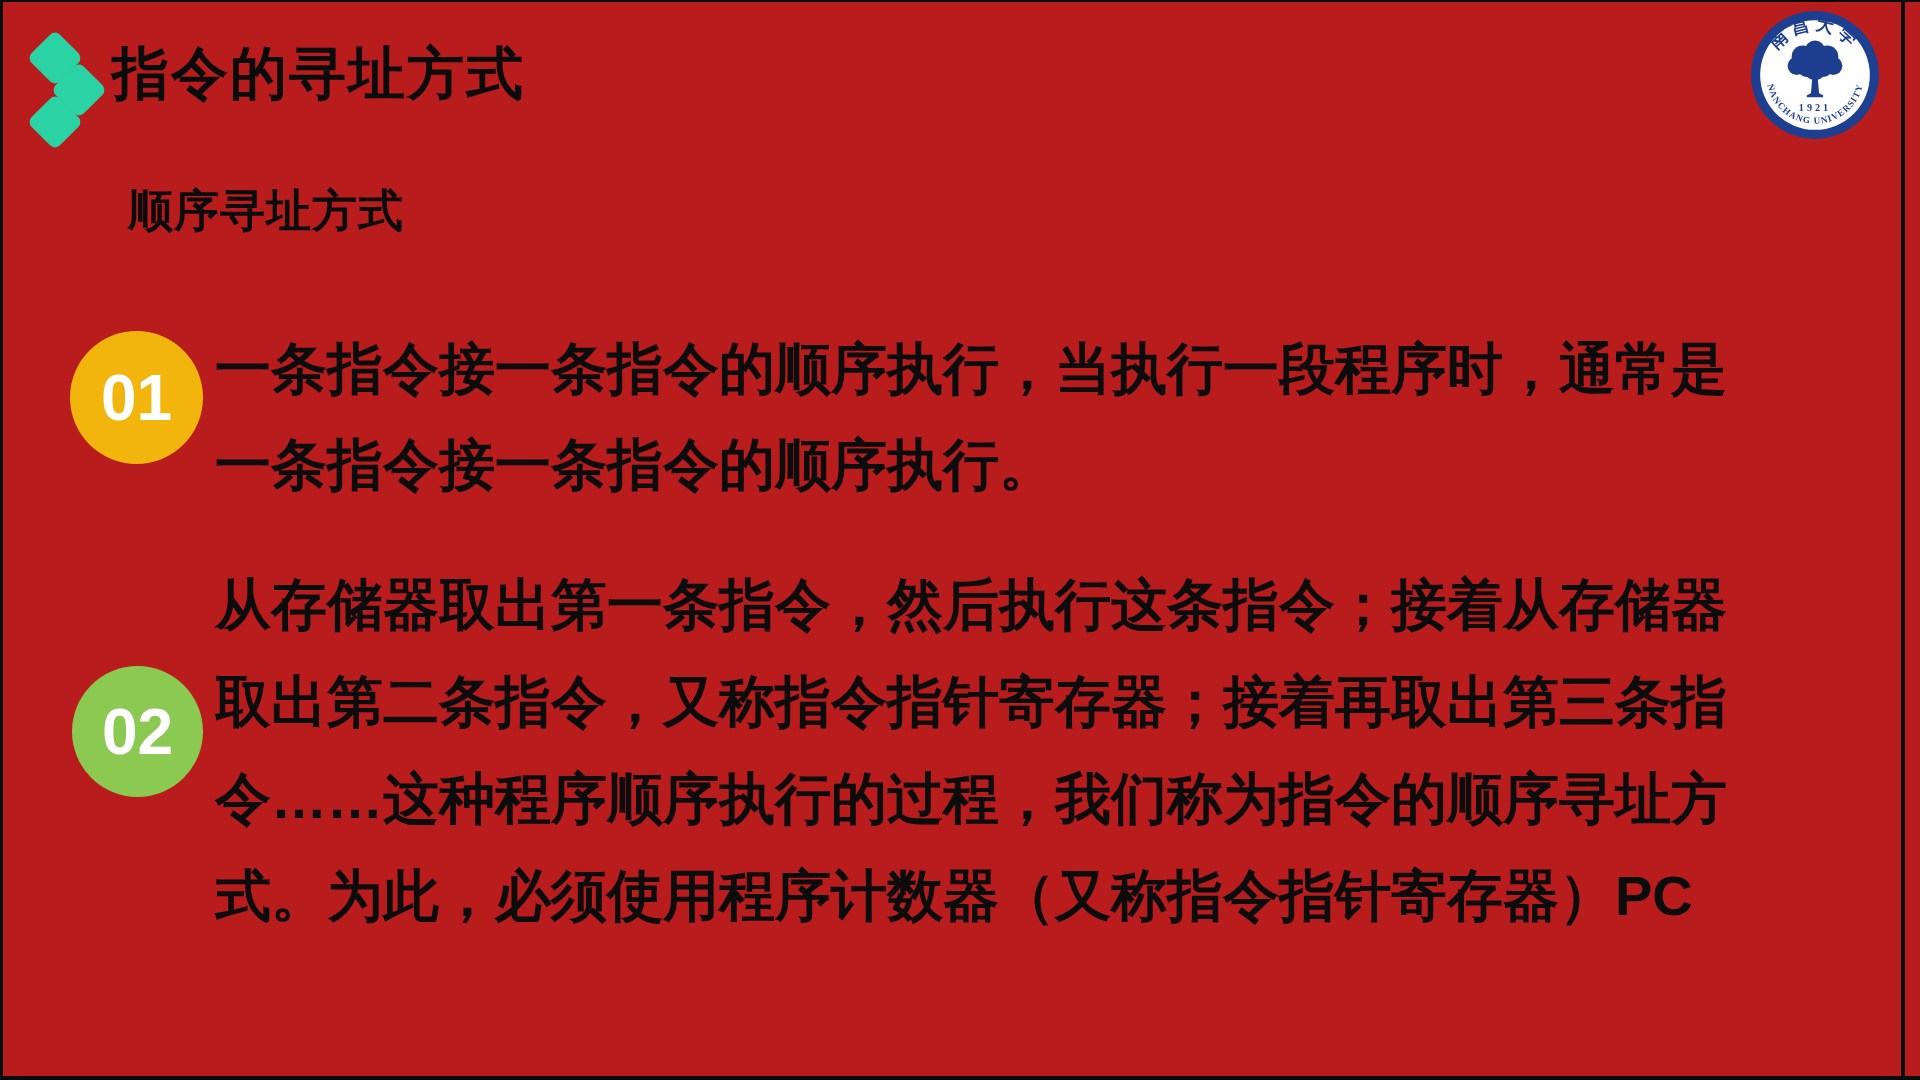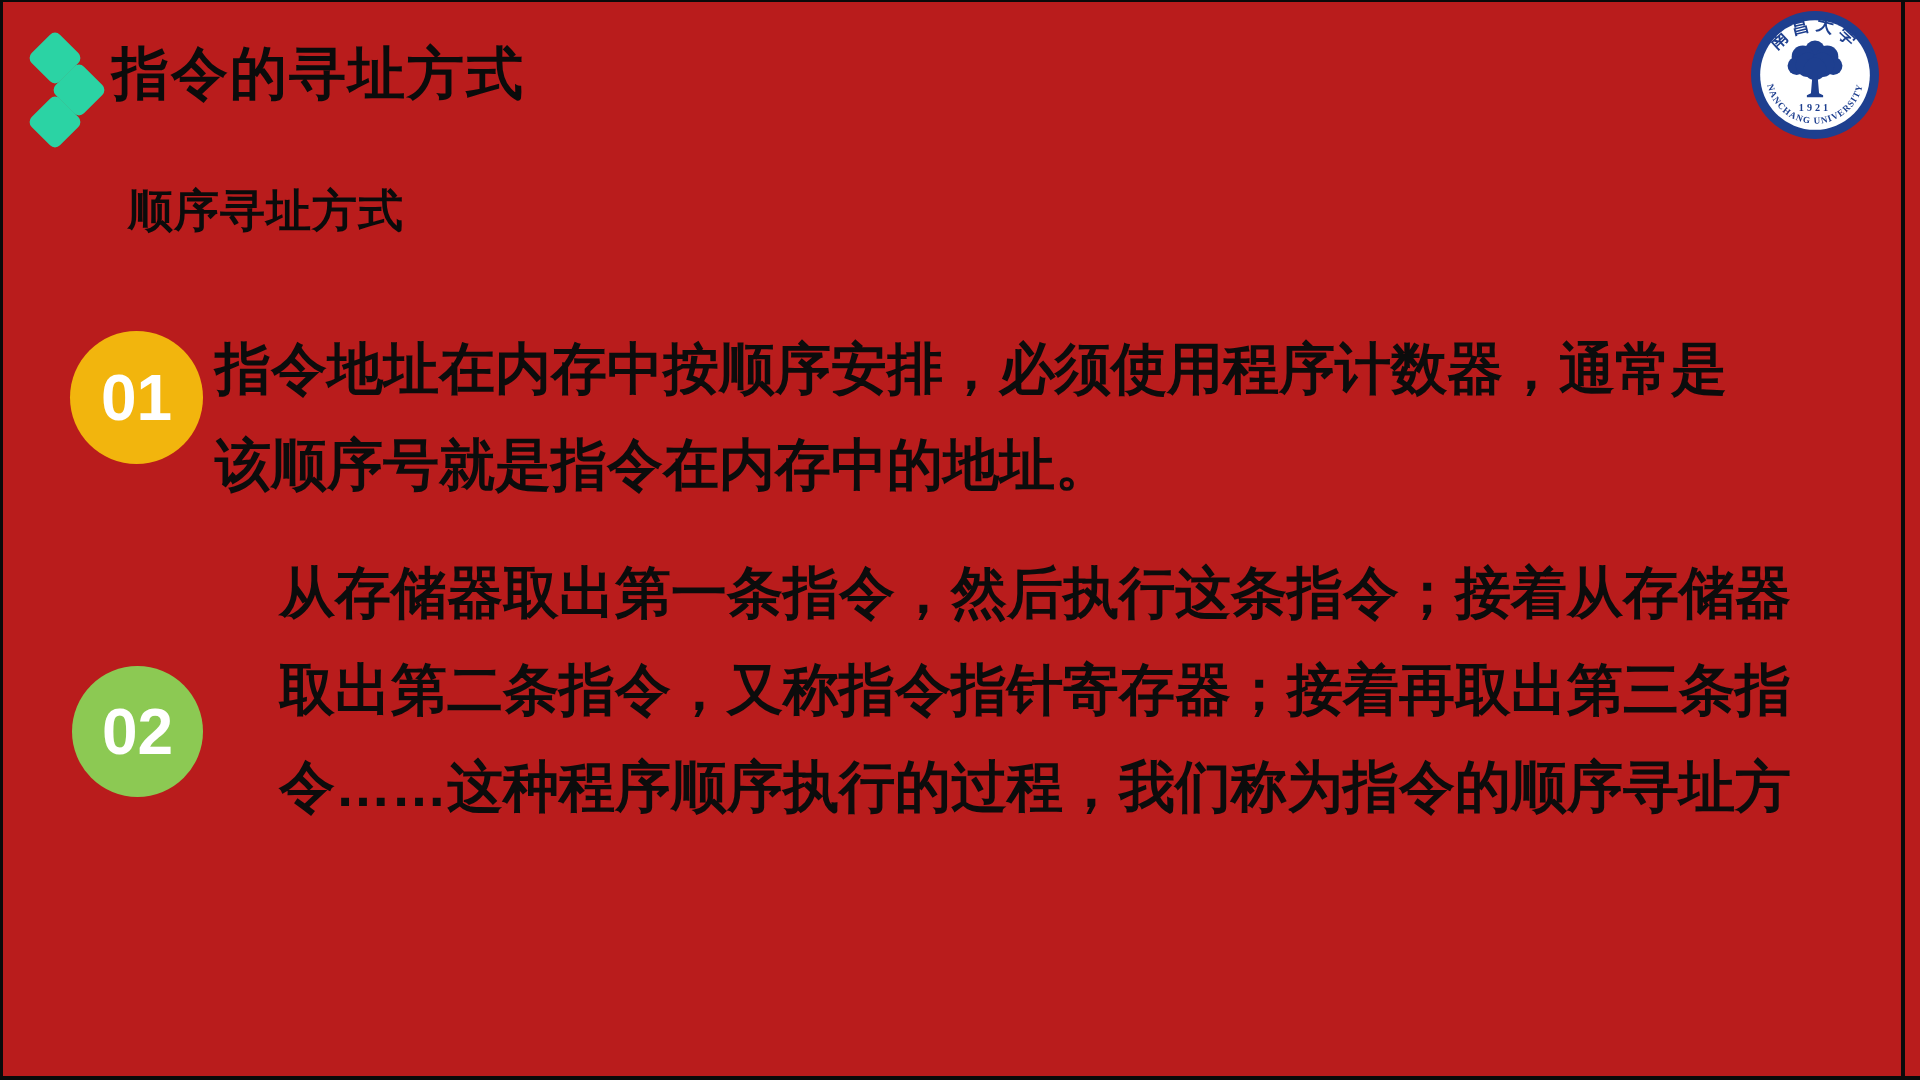--- a/index.html
+++ b/index.html
@@ -40,21 +40,21 @@
   .badge-1{left:70px;top:331px;width:133px;height:133px;font-size:64px;}
   .badge-2{left:72px;top:666px;width:131px;height:131px;font-size:64px;}
 
   .point-text{position:absolute;left:215px;}
   .point-text .line{
     font-size:56px;font-weight:800;color:#0c0c0c;
     white-space:nowrap;letter-spacing:0px;
   }
   .point-1-text{top:321px;width:1620px;}
   .point-1-text .line{height:96px;line-height:96px;}
-  .point-2-text{top:544px;width:1640px;text-align:center;}
+  .point-2-text{top:556px;width:1640px;}
   .point-2-text .line{height:97px;line-height:97px;}
 
   .logo-svg text{font-family:"Liberation Serif","DejaVu Serif",serif;}
 </style>
 </head>
 <body>
 
 <div class="slide">
 
   <div class="frame-left"></div>
@@ -98,24 +98,25 @@
           <textPath href="#arcBottom" startOffset="50%" text-anchor="middle">NANCHANG UNIVERSITY</textPath>
         </text>
       </g>
     </svg>
   </div>
 
   <h2 class="subtitle">顺序寻址方式</h2>
 
   <div class="badge badge-1" style="background-color: rgb(242, 181, 13); text-align: right;">01</div>
   <div class="point-text point-1-text">
-    <div class="line">指令地址在内存中按顺序安排，必须使用程序计数器，通常是</div>
-    <div class="line">该顺序号就是指令在内存中的地址。</div>
+    <div class="line">一条指令接一条指令的顺序执行，当执行一段程序时，通常是</div>
+    <div class="line">一条指令接一条指令的顺序执行。</div>
   </div>
 
   <div class="badge badge-2" style="background-color: rgb(140, 201, 83); text-align: center;">02</div>
   <div class="point-text point-2-text">
     <div class="line">从存储器取出第一条指令，然后执行这条指令；接着从存储器</div>
     <div class="line">取出第二条指令，又称指令指针寄存器；接着再取出第三条指</div>
     <div class="line">令……这种程序顺序执行的过程，我们称为指令的顺序寻址方</div>
+    <div class="line">式。为此，必须使用程序计数器（又称指令指针寄存器）PC</div>
   </div>
 
 </div>
 
 </body></html>

